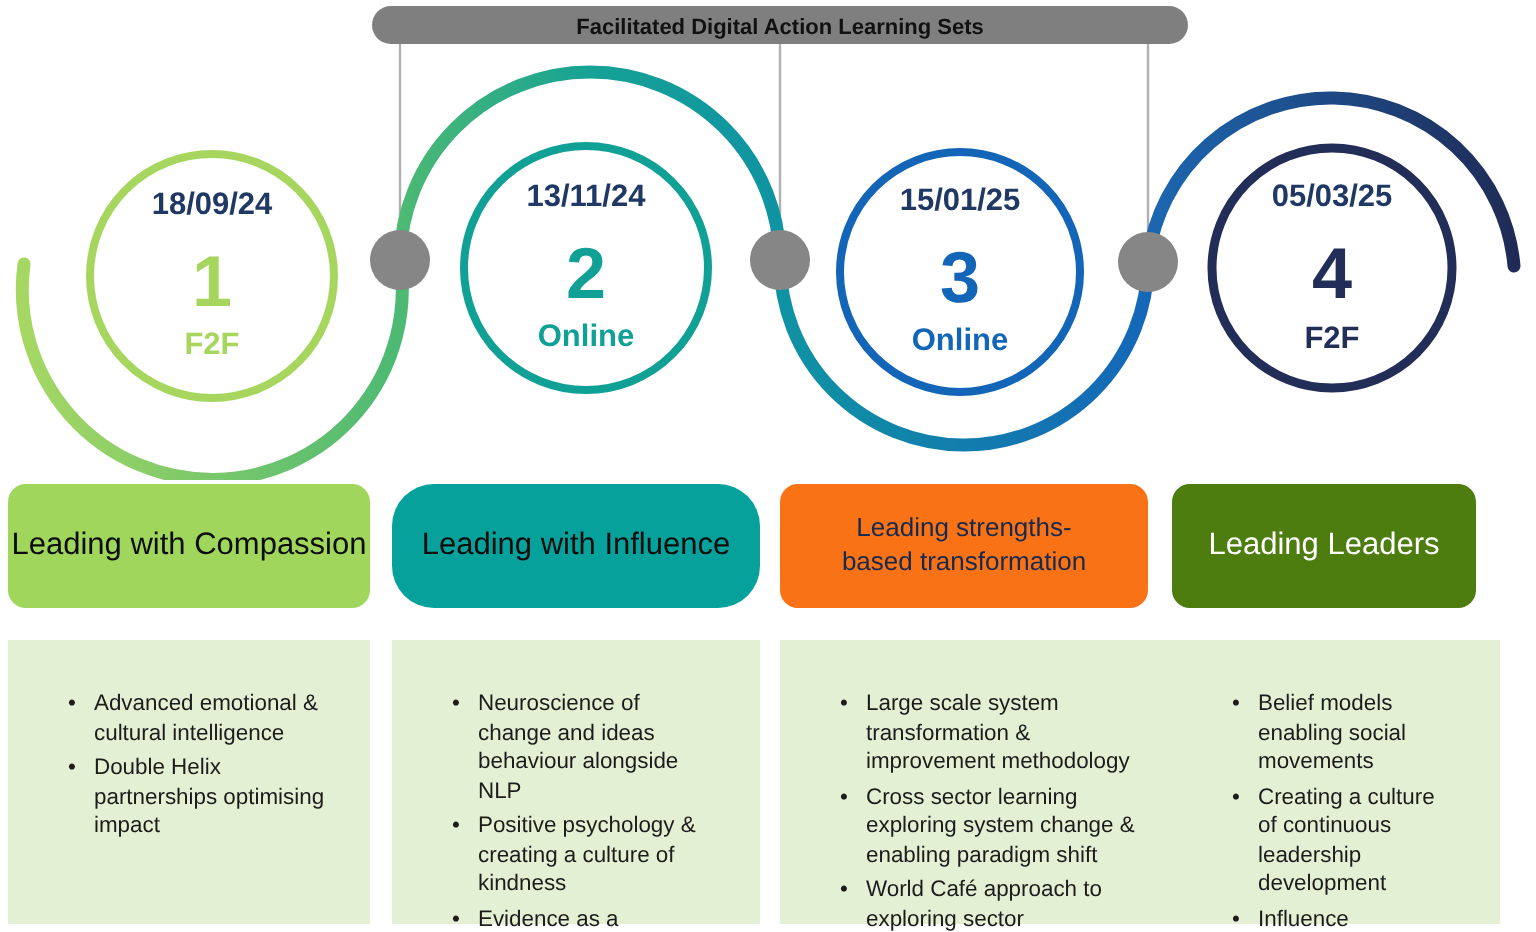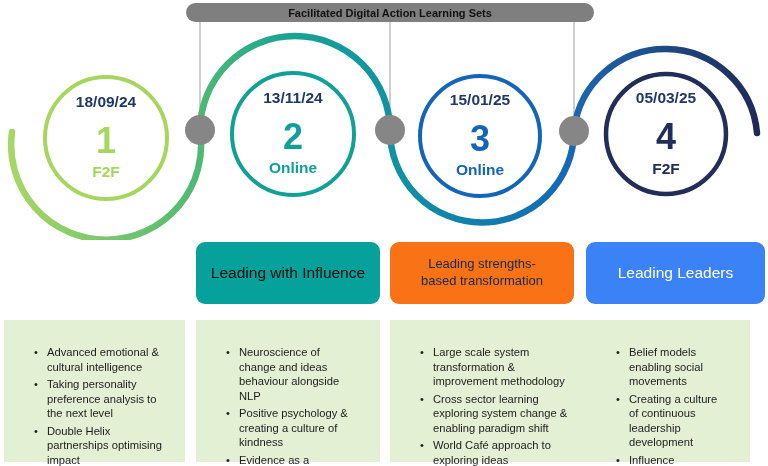--- a/index.html
+++ b/index.html
@@ -10,24 +10,24 @@
 
   .svg-date{font-family:"Liberation Sans",sans-serif;font-size:15.5px;font-weight:600;fill:#1f3864;}
   .svg-num{font-family:"Liberation Sans",sans-serif;font-size:36px;font-weight:700;}
   .svg-mode{font-family:"Liberation Sans",sans-serif;font-size:15.5px;font-weight:600;}
   .svg-banner{font-family:"Liberation Sans",sans-serif;font-size:11px;font-weight:600;fill:#111;}
 
   .hdr{position:absolute;top:242px;height:62px;border-radius:9px;
        display:flex;align-items:center;justify-content:center;text-align:center;
        font-size:15.5px;line-height:1.3;color:#0c0c0c;}
   .hdr-1{left:4px;width:181px;background:#9fd65b;}
-  .hdr-2{left:196px;width:184px;background:#06a19a;}
+  .hdr-2{left:196px;width:184px;background:#06a19a;border-radius:21px;}
   .hdr-3{left:390px;width:184px;background:#f97316;color:#16294e;font-size:13px;}
   .hdr-3 .hdr-label{width:136px;}
-  .hdr-4{left:586px;width:179px;background:#3b82f6;color:#ffffff;}
+  .hdr-4{left:586px;width:152px;background:#4d7c0f;color:#ffffff;}
   .hdr-label{display:block;}
 
   .content{position:absolute;top:320px;height:142px;background:#e3f0d3;box-sizing:border-box;padding:9px 6px 4px 8px;}
   .content-1{left:4px;width:181px;}
   .content-2{left:196px;width:184px;}
   .content-3{left:390px;width:208px;}
   .content-4{left:586px;width:164px;}
   .content ul{margin:16px;padding:0;list-style:none;}
   .content li{position:relative;padding-left:13px;margin:0 0 3px 6px;
               font-size:11.2px;line-height:1.3;color:#1c1c1c;}
@@ -90,49 +90,51 @@
 
     <text x="480" y="105" text-anchor="middle" class="svg-date">15/01/25</text>
     <text x="480" y="151" text-anchor="middle" class="svg-num" fill="#1365b7">3</text>
     <text x="480" y="175" text-anchor="middle" class="svg-mode" fill="#1365b7">Online</text>
 
     <text x="666" y="103" text-anchor="middle" class="svg-date">05/03/25</text>
     <text x="666" y="149" text-anchor="middle" class="svg-num" fill="#222d58">4</text>
     <text x="666" y="174" text-anchor="middle" class="svg-mode" fill="#222d58">F2F</text>
   </svg>
 
+  <div class="hdr hdr-1">
+    <span class="hdr-label">Leading with Compassion</span>
+  </div>
   <div class="hdr hdr-2">
     <span class="hdr-label">Leading with Influence</span>
   </div>
   <div class="hdr hdr-3">
     <span class="hdr-label">Leading strengths-based transformation</span>
   </div>
   <div class="hdr hdr-4">
     <span class="hdr-label">Leading Leaders</span>
   </div>
 
   <div class="content content-1">
     <ul>
       <li>Advanced emotional &amp; cultural intelligence</li>
-      <li>Taking personality preference analysis to the next level</li>
       <li>Double Helix partnerships optimising impact</li>
     </ul>
   </div>
   <div class="content content-2">
     <ul>
       <li>Neuroscience of change and ideas behaviour alongside NLP</li>
       <li>Positive psychology &amp; creating a culture of kindness</li>
       <li>Evidence as a foundation of change</li>
     </ul>
   </div>
   <div class="content content-3">
     <ul>
       <li>Large scale system transformation &amp; improvement methodology</li>
       <li>Cross sector learning exploring system change &amp; enabling paradigm shift</li>
-      <li>World Café approach to exploring ideas</li>
+      <li>World Café approach to exploring sector</li>
     </ul>
   </div>
   <div class="content content-4">
     <ul>
       <li>Belief models enabling social movements</li>
       <li>Creating a culture of continuous leadership development</li>
       <li>Influence technology empowering sustainable, positive change</li>
     </ul>
   </div>
 

